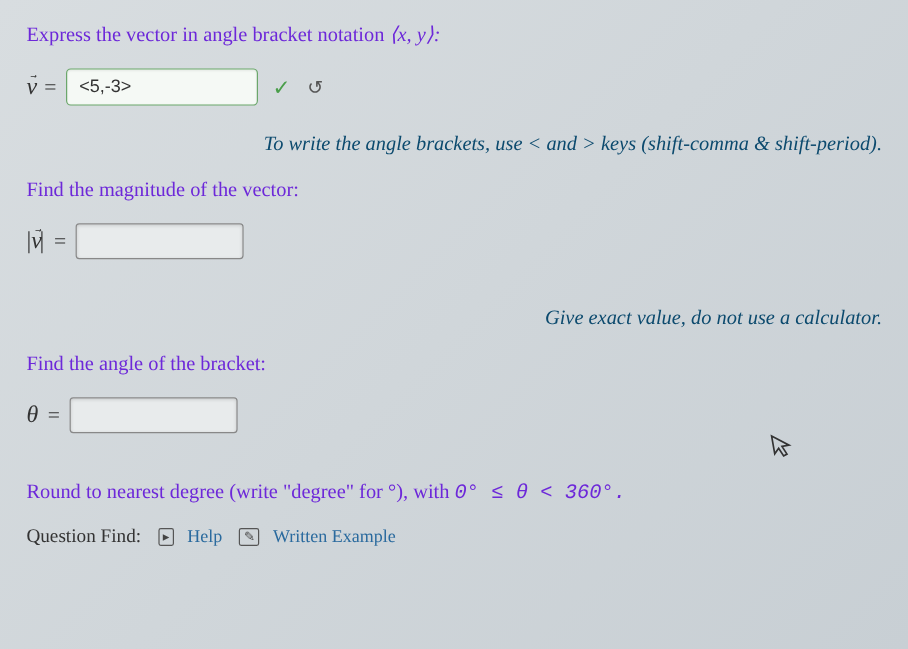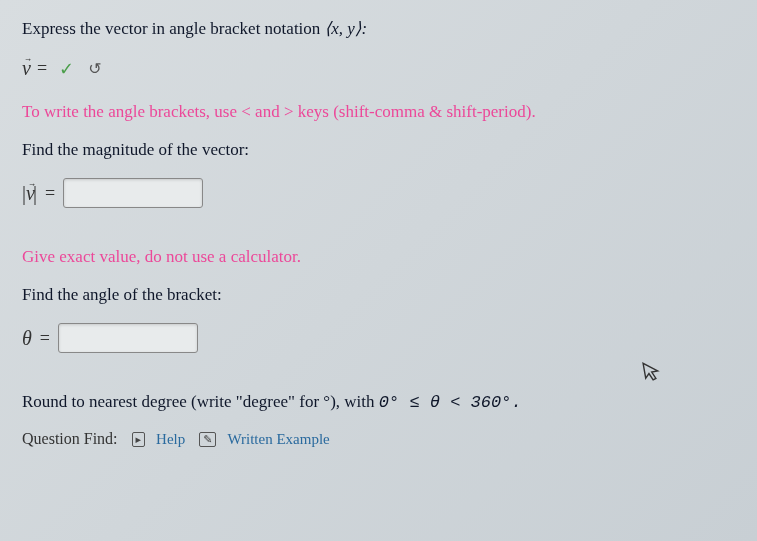--- a/index.html
+++ b/index.html
@@ -13,24 +13,26 @@
       background: linear-gradient(135deg, #d8dde0 0%, #c8cfd4 100%);
       font-family: Georgia, 'Times New Roman', serif;
       color: #2a2a2a;
       padding: 18px 22px;
       overflow: hidden;
       position: relative;
     }
     .line {
       margin-bottom: 18px;
       font-size: 17px;
-      color: #0f172a;
+      color: #6d28d9;
     }
     .italic {
-      color: #ec4899;
+      font-style: italic;
+      color: #0c4a6e;
+      text-align: right;
     }
     .math {
       font-family: Liberation Mono, monospace;
       font-style: italic;
     }
     .formula-row {
       display: flex;
       align-items: center;
       gap: 8px;
       margin-bottom: 22px;
@@ -128,20 +130,21 @@
 
 <div class="line">
   <span>Express the vector in angle bracket notation </span><span class="math angle-bracket">⟨x, y⟩:</span>
 </div>
 
 <div class="formula-row">
   <span class="var">
     <span>v</span><span class="arrow">⃗</span>
   </span>
   <span class="equals">=</span>
+  <input type="text" class="input-correct" value="&lt;5,-3&gt;" style="">
   <span class="check-icon">✓</span>
   <span class="retry-icon">↺</span>
 </div>
 
 <div class="line italic">To write the angle brackets, use &lt; and &gt; keys (shift-comma &amp; shift-period).</div>
 
 <div class="line">Find the magnitude of the vector:</div>
 
 <div class="formula-row">
   <span class="var">

